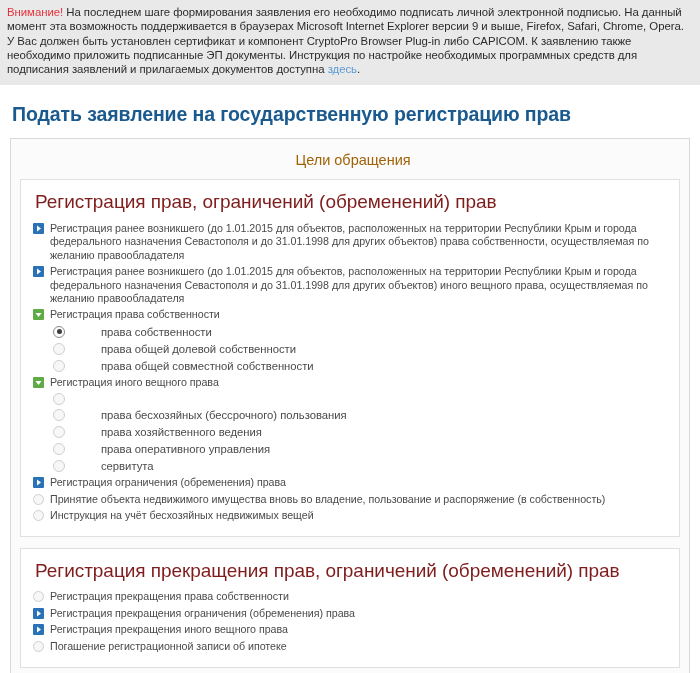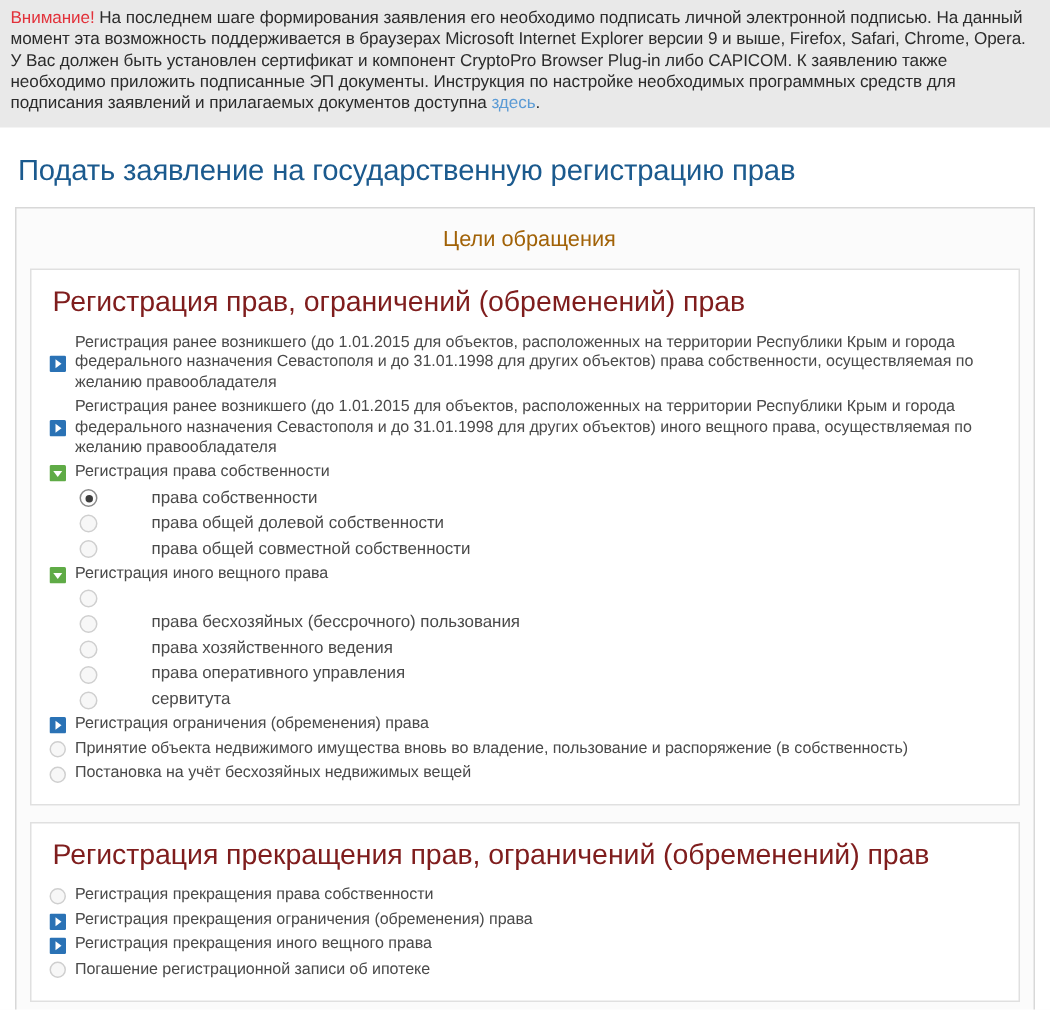--- a/index.html
+++ b/index.html
@@ -27,21 +27,21 @@
   }
   .notice-link {
     color: #5b9bd5;
     text-decoration: none;
   }
 
   
   .page-title {
     color: #1b5a8e;
     font-size: 19.5px;
-    font-weight: normal;
+    font-weight: bold;
     padding: 18px 0 12px 12px;
     letter-spacing: -0.1px;
   }
 
   
   .outer-panel {
     margin: 0 10px 0 10px;
     border: 1px solid #d8d8d8;
     background: #fbfbfb;
     padding: 10px 9px 10px 9px;
@@ -64,21 +64,21 @@
   .group-title {
     font-size: 19px;
     color: #7f1d1d;
     padding: 0 0 7px 2px;
     letter-spacing: -0.05px;
   }
 
   
   .row {
     display: flex;
-    align-items: center;
+    align-items: flex-start;
     padding: 1.5px 0;
   }
   .row-label {
     font-size: 10.7px;
     color: #4a4a4a;
     line-height: 13.4px;
     padding-left: 6px;
     letter-spacing: -0.03px;
   }
   .row.sub {
@@ -218,21 +218,21 @@
             </svg>
           </span>
           <span class="row-label">Регистрация ограничения (обременения) права</span>
         </div>
         <div class="row">
           <span class="radio"></span>
           <span class="row-label">Принятие объекта недвижимого имущества вновь во владение, пользование и распоряжение (в собственность)</span>
         </div>
         <div class="row">
           <span class="radio"></span>
-          <span class="row-label">Постановка на учёт бесхозяйных недвижимых вещей</span>
+          <span class="row-label">Инструкция на учёт бесхозяйных недвижимых вещей</span>
         </div>
       </div>
       <div class="group">
         <div class="group-title">Регистрация прекращения прав, ограничений (обременений) прав</div>
         <div class="row">
           <span class="radio"></span>
           <span class="row-label">Регистрация прекращения права собственности</span>
         </div>
         <div class="row">
           <span class="exp-icon">

